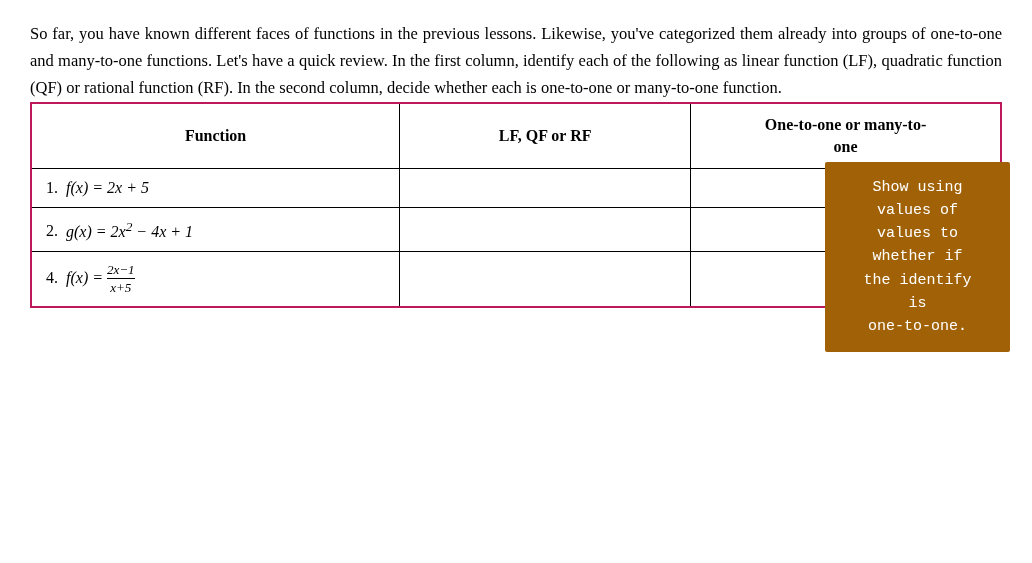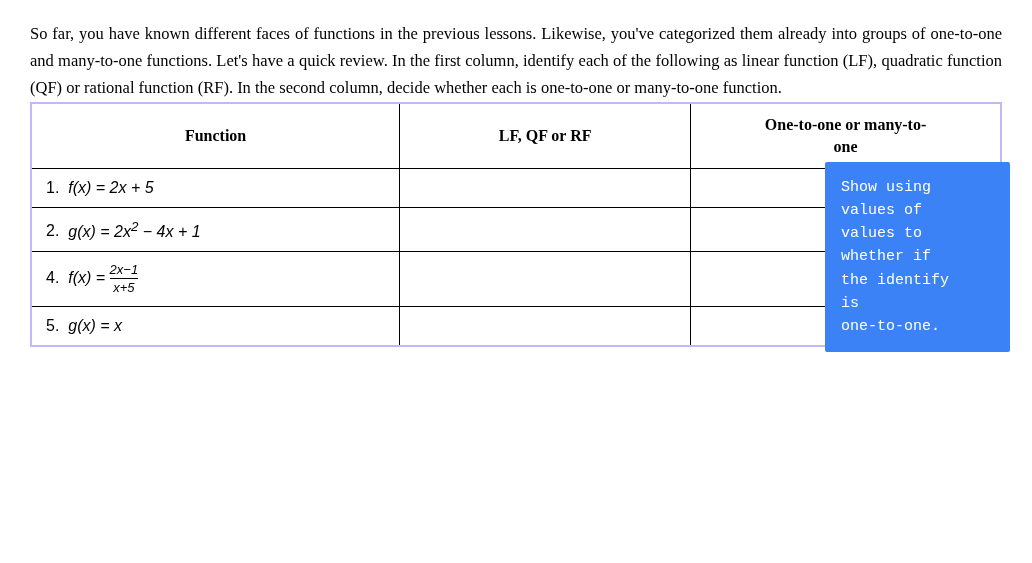--- a/index.html
+++ b/index.html
@@ -25,39 +25,39 @@
     }
 
     .table-wrapper {
       position: relative;
       width: 100%;
     }
 
     table {
       width: 100%;
       border-collapse: collapse;
-      border: 2px solid #c4b5fd;
+      border: 2px solid #be185d;
       font-size: 16px;
     }
 
     thead tr th {
       border: 1.5px solid #000;
       padding: 10px 14px;
       text-align: center;
       font-weight: bold;
       font-family: 'Georgia', serif;
       vertical-align: middle;
       line-height: 1.4;
     }
 
     tbody tr td {
       border: 1.5px solid #000;
       padding: 10px 14px;
       vertical-align: middle;
-      font-family: Liberation Sans, sans-serif;
+      font-family: Liberation Serif, serif;
       font-size: 16px;
     }
 
     tbody tr td:first-child {
       width: 38%;
     }
 
     tbody tr td:nth-child(2) {
       width: 30%;
     }
@@ -80,27 +80,27 @@
 
     .func-text {
       font-style: italic;
     }
 
     .tooltip-box {
       position: absolute;
       top: 60px;
       right: -8px;
       width: 185px;
-      background-color: #3b82f6;
+      background-color: #a16207;
       color: #ffffff;
       font-family: 'Courier New', monospace;
       font-size: 15px;
       line-height: 1.55;
       padding: 14px 16px;
-      text-align: left;
+      text-align: center;
       z-index: 10;
       border-radius: 2px;
     }
 
     .frac {
       display: inline-block;
       text-align: center;
       vertical-align: middle;
       font-style: italic;
     }
@@ -156,27 +156,20 @@
           4.&nbsp; <span class="func-text"><i>f</i>(<i>x</i>) =
             <span class="frac">
               <span class="num">2<i>x</i>−1</span>
               <span class="den"><i>x</i>+5</span>
             </span>
           </span>
         </td>
         <td></td>
         <td></td>
       </tr>
-      <tr>
-        <td>
-          5.&nbsp; <span class="func-text"><i>g</i>(<i>x</i>) = <i>x</i></span>
-        </td>
-        <td></td>
-        <td></td>
-      </tr>
     </tbody>
   </table>
 
   <div class="tooltip-box">
     <span>Show using</span><br>
     <span>values of</span><br>
     <span>values to</span><br>
     <span>whether if</span><br>
     <span>the identify</span><br>
     <span>is</span><br>

